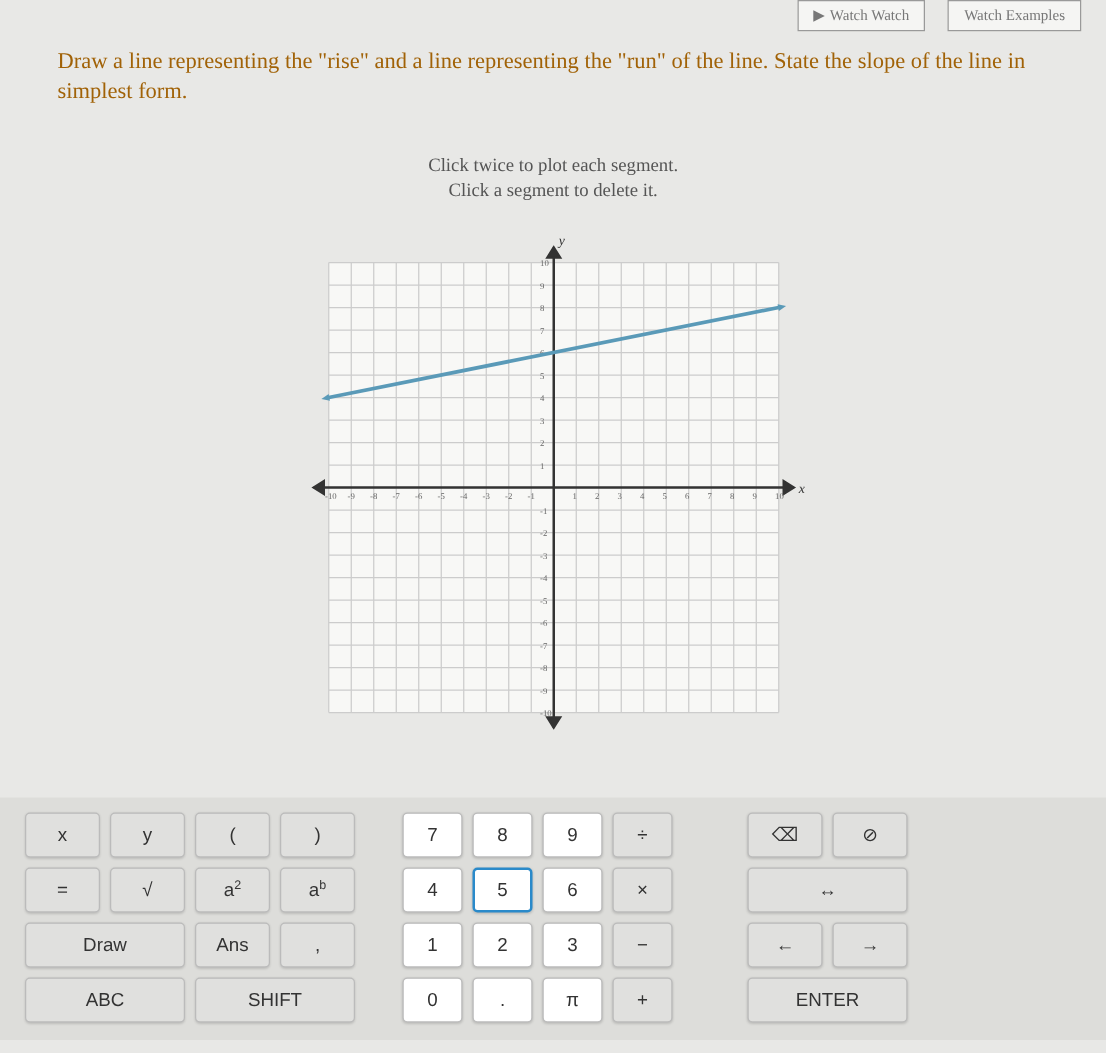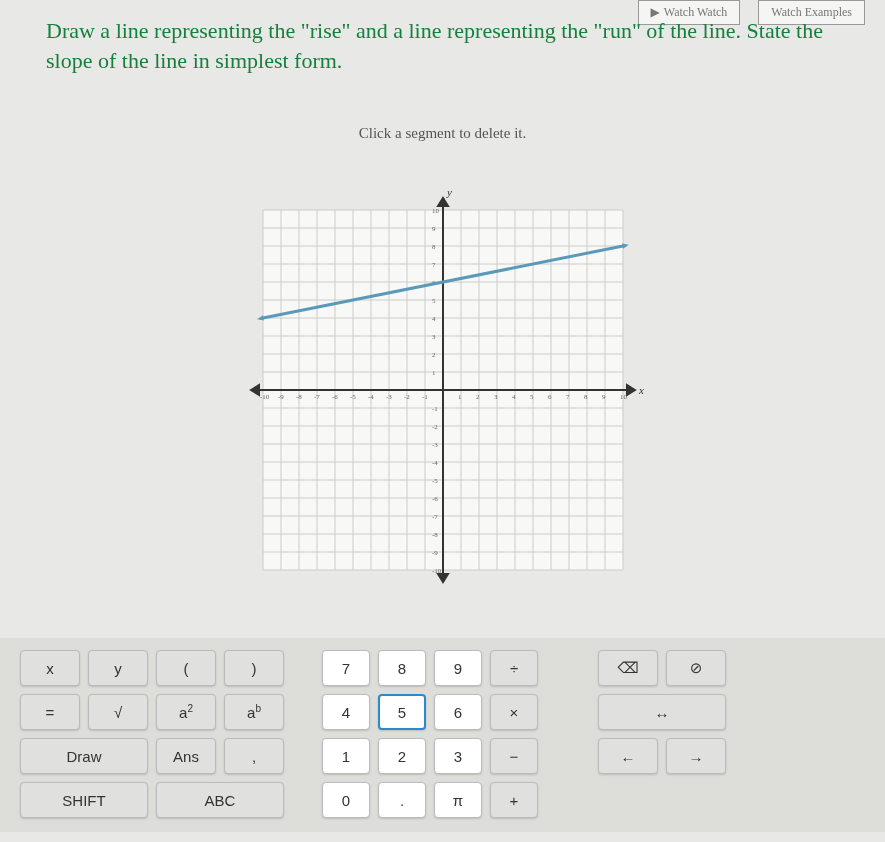--- a/index.html
+++ b/index.html
@@ -23,25 +23,25 @@
     padding: 4px 12px;
     font-size: 12px;
     color: #777;
     background: #f5f5f3;
     display: flex;
     align-items: center;
     gap: 4px;
   }
   .question-text {
     position: absolute;
-    top: 16px;
+    top: 36px;
     left: 46px;
     right: 30px;
-    font-size: 22px;
-    color: #15803d;
+    font-size: 18px;
+    color: #a16207;
     line-height: 1.35;
   }
   .instruction {
     position: absolute;
     top: 124px;
     left: 0;
     right: 0;
     text-align: center;
     font-size: 15px;
     color: #555;
@@ -94,20 +94,21 @@
     <span>Watch Watch</span>
   </div>
   <div class="top-btn">
     <span>Watch Examples</span>
   </div>
 </div>
 
 <div class="question-text">Draw a line representing the "rise" and a line representing the "run" of the line. State the slope of the line in simplest form.</div>
 
 <div class="instruction">
+  <div>Click twice to plot each segment.</div>
   <div>Click a segment to delete it.</div>
 </div>
 
 <div class="graph-wrap">
   <svg class="graph" width="420" height="420" viewBox="0 0 420 420">
 
     <g>
       <rect x="30" y="30" width="360" height="360" fill="#f8f8f6" stroke="none"></rect>
 
       <g stroke="#ccc" stroke-width="1">
@@ -269,22 +270,23 @@
     <div class="kp-btn grey num">−</div>
     <div class="kp-gap2"></div>
     <div class="kp-btn grey med">
         <span>←</span>
       </div>
     <div class="kp-btn grey med">
         <span>→</span>
       </div>
   </div>
   <div class="kp-row">
+    <div class="kp-btn grey wide">ABC</div>
     <div class="kp-btn grey wide">SHIFT</div>
-    <div class="kp-btn grey wide">ABC</div>
     <div class="kp-gap"></div>
     <div class="kp-btn num">0</div>
     <div class="kp-btn num">.</div>
     <div class="kp-btn num">π</div>
     <div class="kp-btn grey num">+</div>
     <div class="kp-gap2"></div>
+    <div class="kp-btn grey wide">ENTER</div>
   </div>
 </div>
 
 </body></html>

